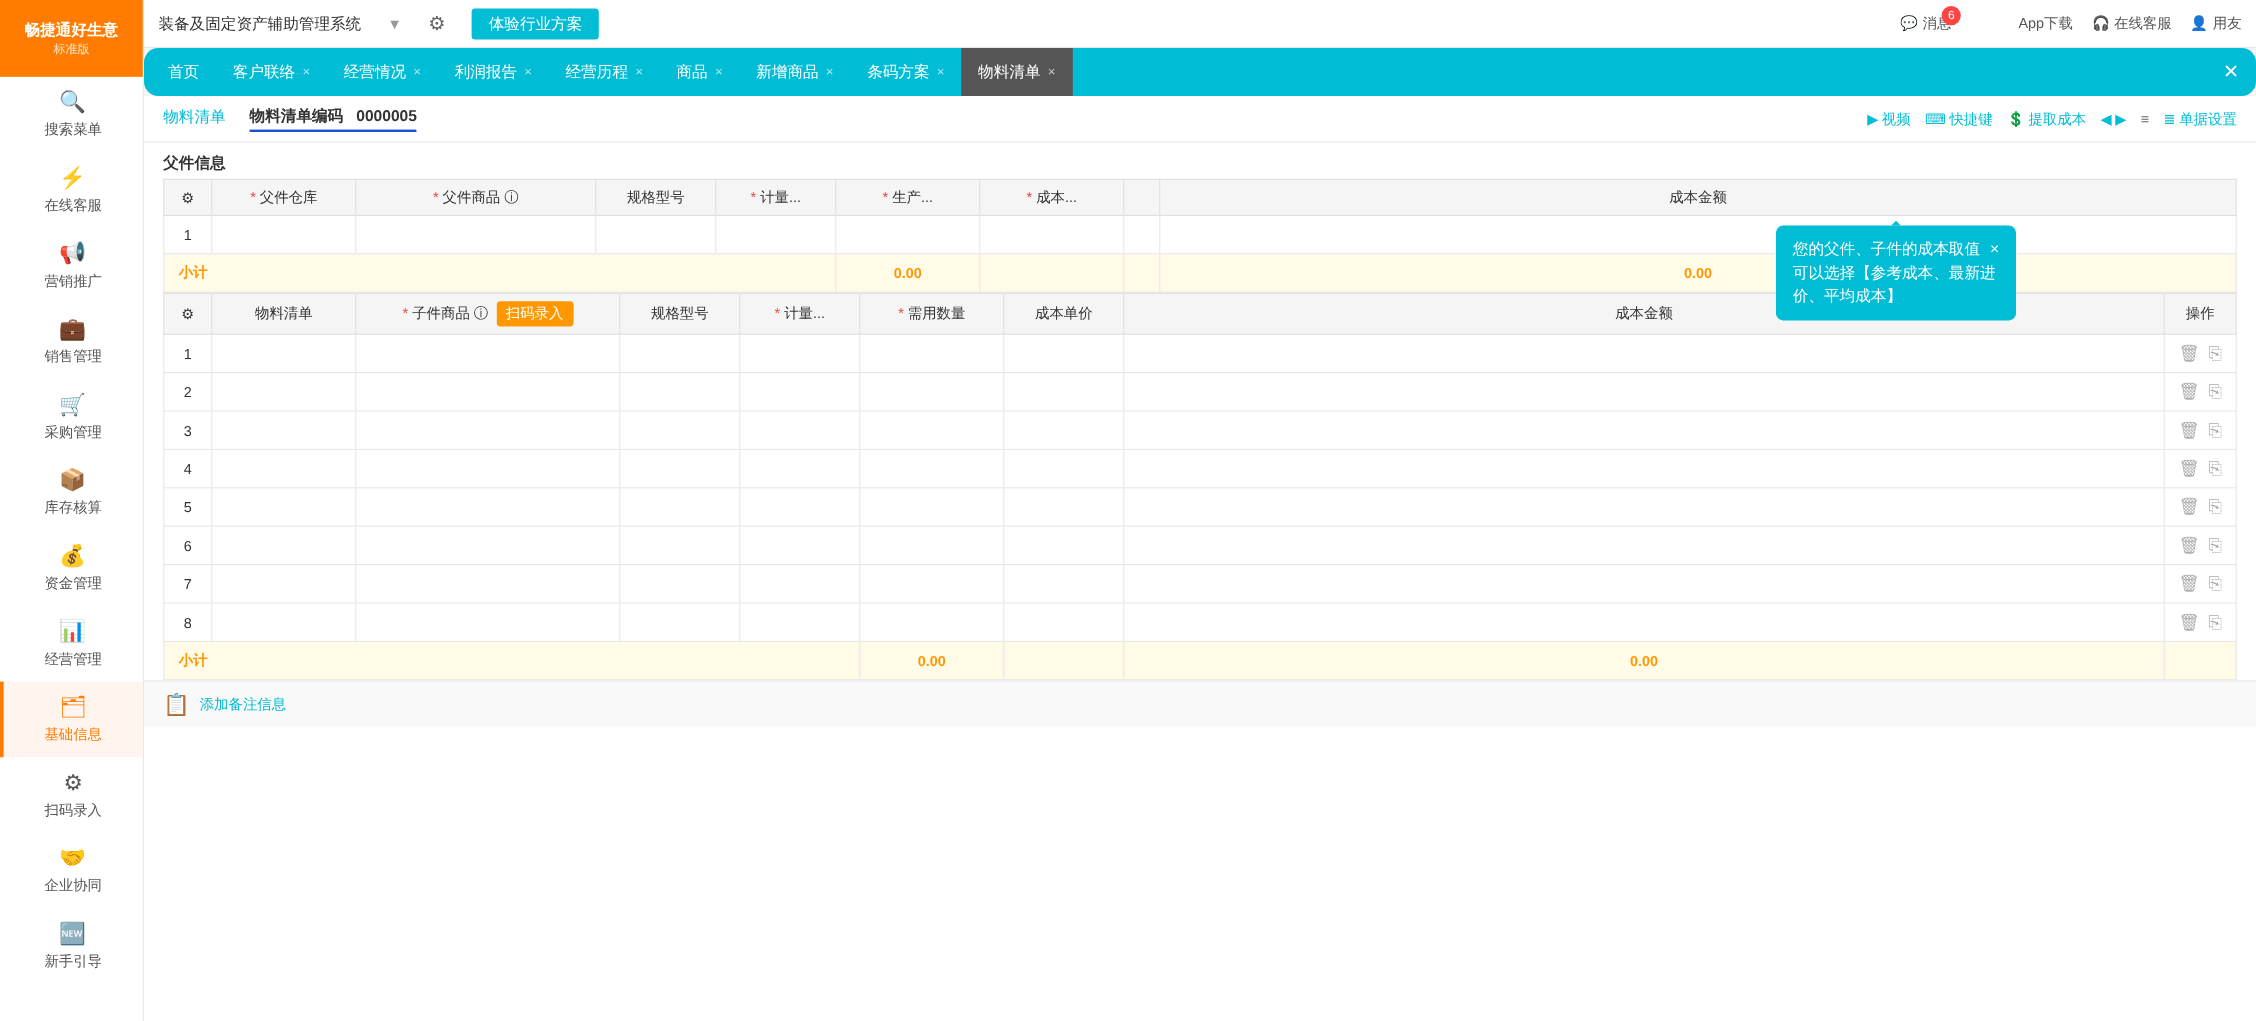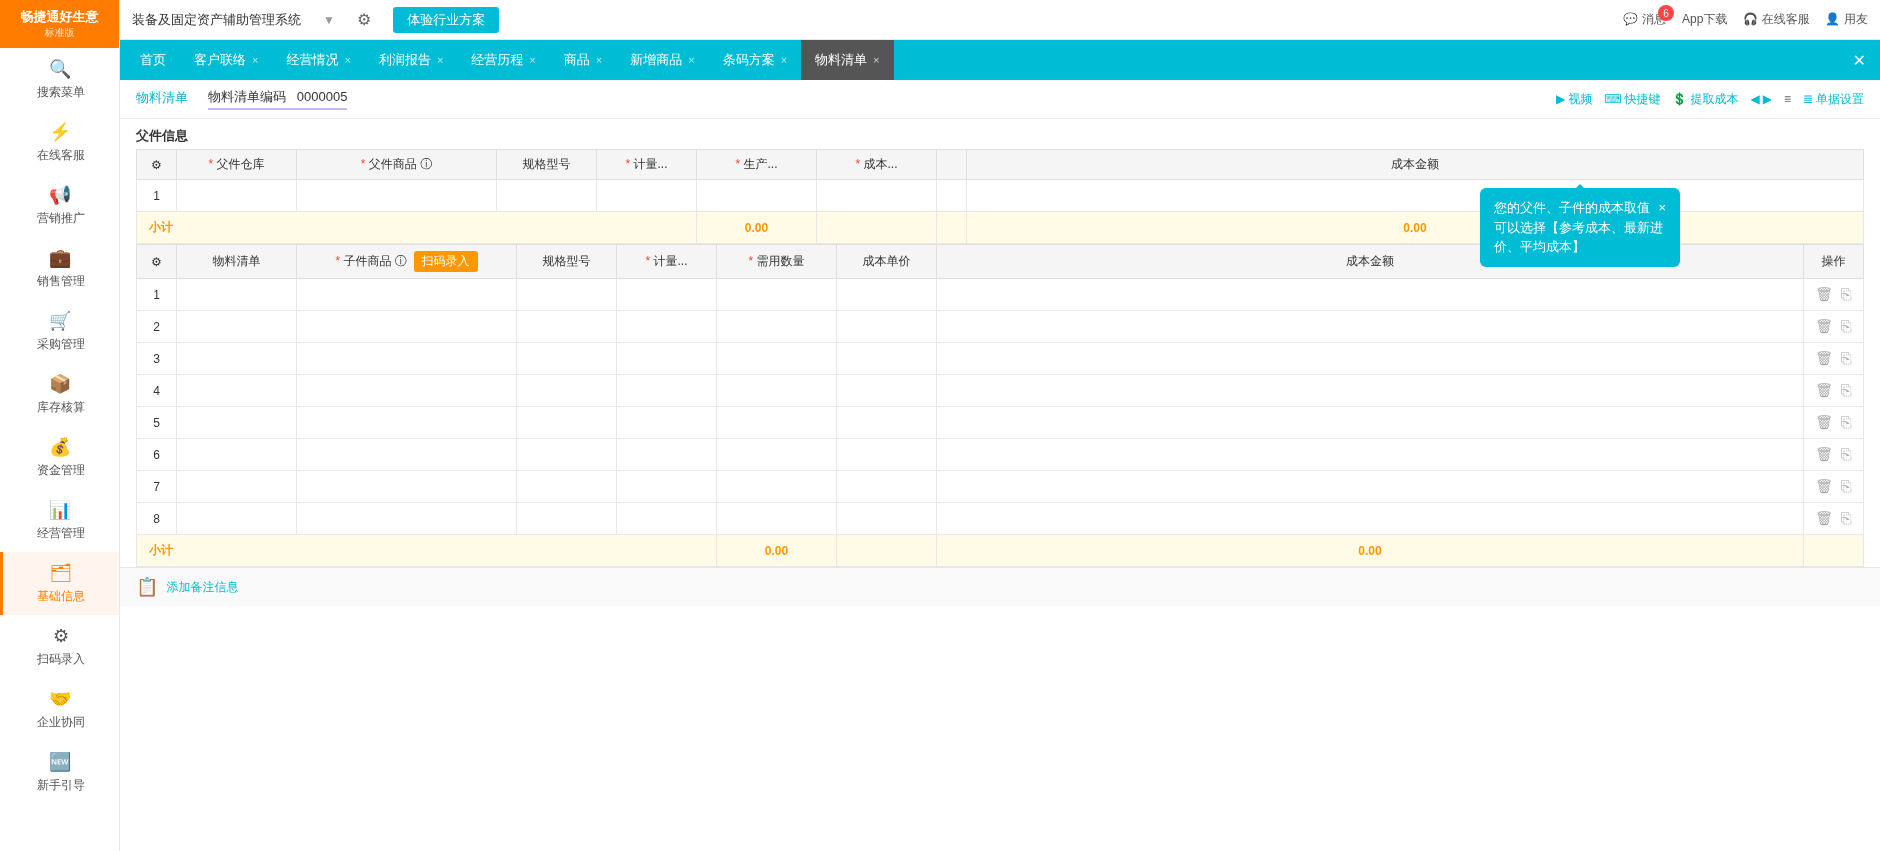--- a/index.html
+++ b/index.html
@@ -16,21 +16,21 @@
     }
     .sidebar-logo {
       background: #ff7c00;
       padding: 10px 8px;
       display: flex;
       flex-direction: column;
       align-items: center;
       color: white;
       font-size: 14px;
       font-weight: bold;
-      height: 48px;
+      height: 64px;
       justify-content: center;
     }
     .sidebar-logo .sub { font-size: 10px; font-weight: normal; }
     .sidebar-item {
       display: flex;
       flex-direction: column;
       align-items: center;
       padding: 10px 4px;
       cursor: pointer;
       color: #555;
@@ -83,20 +83,21 @@
     }
 
     
     .nav-tabs {
       background: #00bcd4;
       display: flex;
       align-items: center;
       height: 40px;
       padding: 4px 6px;
       flex-shrink: 0;
+      border-radius: 12px;
     }
     .nav-tab {
       padding: 0 14px;
       height: 40px;
       display: flex;
       align-items: center;
       color: white;
       cursor: pointer;
       font-size: 13px;
       gap: 4px;
@@ -293,21 +294,21 @@
   <div class="topbar">
     <span style="color:#333;font-size:13px;">装备及固定资产辅助管理系统</span>
     <span style="color:#999;font-size:12px;">▼</span>
     <span class="topbar-gear">⚙</span>
     <button class="topbar-btn">体验行业方案</button>
     <div class="topbar-right">
       <span class="badge">
         💬 <span>消息</span>
         <span class="badge-num">6</span>
       </span>
-      <span style="color:#555;">App下载</span>
+      <span style="color:#555;margin-left:40px;">App下载</span>
       <span style="color:#555;">🎧 <span>在线客服</span></span>
       <span style="color:#555;">👤 <span>用友</span></span>
     </div>
   </div>
 
   <div class="nav-tabs">
     <div class="nav-tab">
       <span>首页</span>
     </div>
     <div class="nav-tab">
@@ -342,21 +343,21 @@
       <span>物料清单</span>
       <span class="close-x">×</span>
     </div>
     <span class="nav-close">✕</span>
   </div>
 
   <div class="content" style="position:relative;">
 
     <div class="sub-header">
       <span class="tab-link" style="color:#00bcd4;">物料清单</span>
-      <span class="tab-link active" style="color:#333;border-bottom:2px solid #c4b5fd;">
+      <span class="tab-link active" style="color:#333;border-bottom:2px solid #1d4ed8;font-weight:bold;">
         <span>物料清单编码</span>
         &nbsp;
         <span style="color:#333;">0000005</span>
       </span>
       <div class="sub-header-right">
         <span style="color:#00bcd4;">▶ <span>视频</span></span>
         <span style="color:#00bcd4;">⌨ <span>快捷键</span></span>
         <span style="color:#00bcd4;">💲 <span>提取成本</span></span>
         <span style="color:#00bcd4;">
           <span>◀</span>

